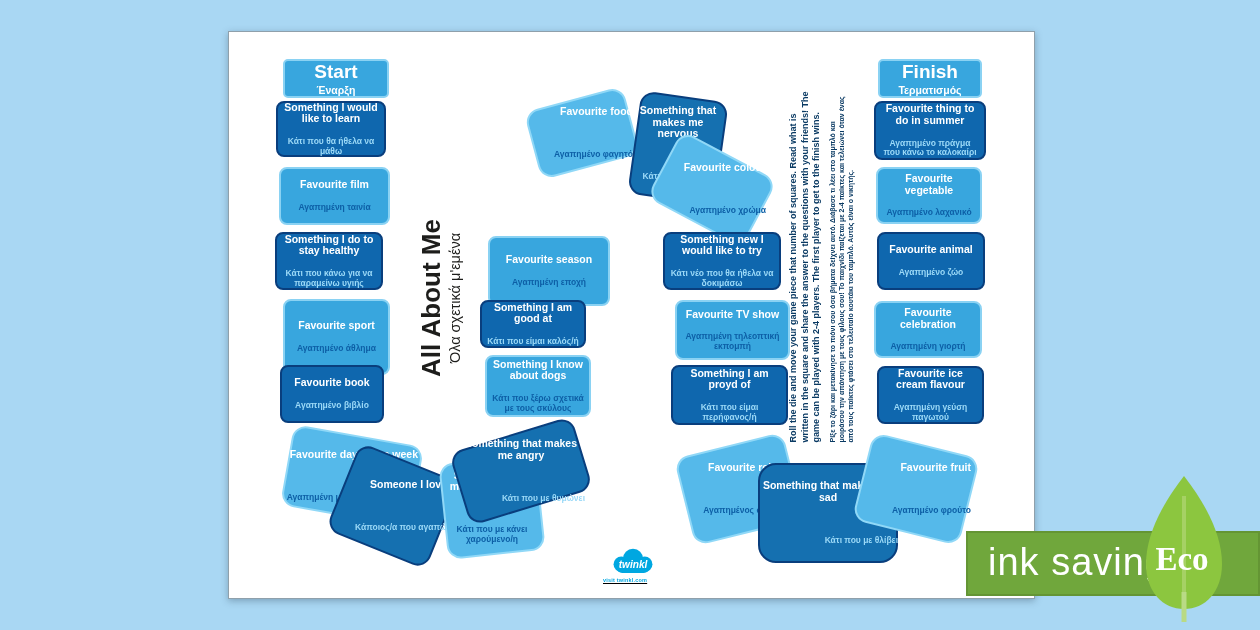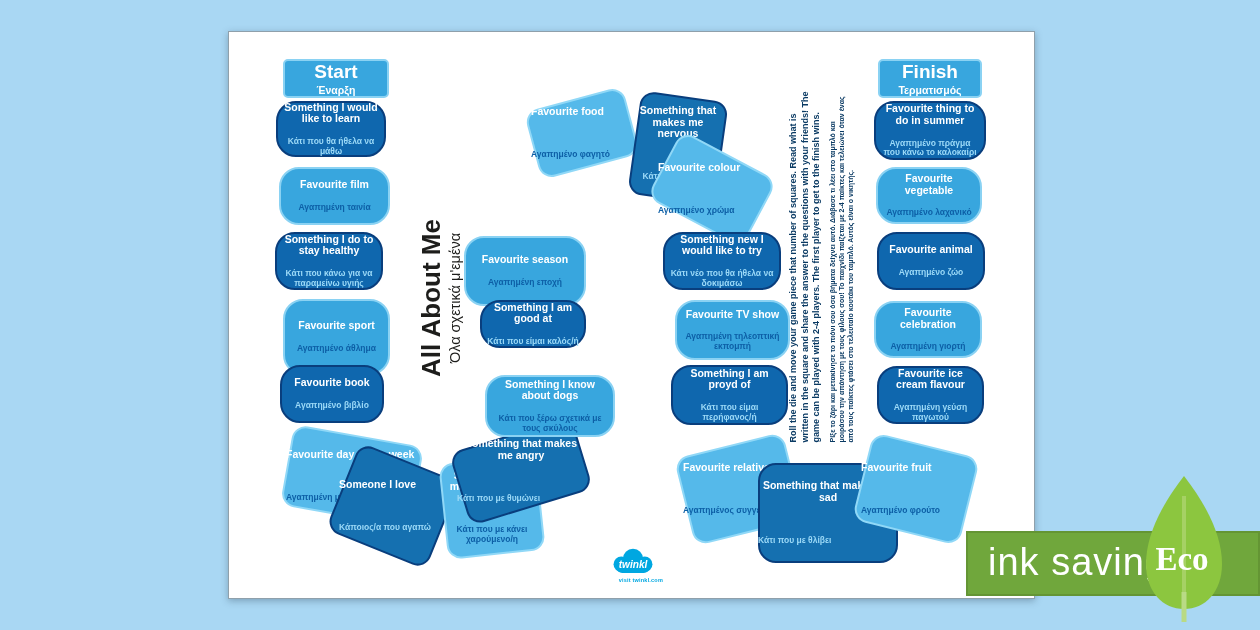--- a/index.html
+++ b/index.html
@@ -14,42 +14,42 @@
 
   .page {
     position:absolute; left:228px; top:31px; width:807px; height:568px;
     background:#ffffff;
     border:1px solid #8fa0ab;
     box-shadow:0 2px 7px rgba(40,60,80,.35);
   }
 
   
   .sq {
-    position:absolute; border-radius:20px;
+    position:absolute; border-radius:8px;
     display:flex; flex-direction:column; justify-content:center; align-items:center;
     text-align:center; padding:3px 5px;
   }
   .sq.light { background:#38a6de; border:2px solid #8ad2f3; }
   .sq.dark  { background:#0f67ae; border:2.5px solid #093e7d; }
   .en { color:#ffffff; font-weight:bold; font-size:10.5px; line-height:1.12; }
   .el { font-size:8.5px; font-weight:bold; line-height:1.12; margin-top:12px; }
   .light .el { color:#0d5fa6; }
   .dark  .el { color:#9bd9f7; }
   .sq.terminal { border-radius:5px; }
   .sq.terminal .en { font-size:19px; }
   .sq.terminal .el { color:#ffffff; font-size:10.5px; margin-top:3px; }
 
   
   .wsq { position:absolute; }
   .wsq .bg { position:absolute; left:0; top:0; right:0; bottom:0; border-radius:14px; }
   .wsq.light .bg { background:#55b9ea; border:2px solid #90d8f7; }
   .wsq.dark  .bg { background:#1570b0; border:2.5px solid #093e7d; }
   .wsq .txt {
     position:relative; width:100%; height:100%;
-    display:flex; flex-direction:column; justify-content:center; align-items:flex-start;
+    display:flex; flex-direction:column; justify-content:center; align-items:flex-end;
     text-align:center;
     gap:20px;
   }
 
   
   .title {
     position:absolute; left:313px; top:273px; width:260px; height:50px;
     transform:rotate(-90deg); text-align:center; color:#1d1d1b;
   }
   .title .t-en { font-size:26px; font-weight:bold; line-height:1; }
@@ -57,21 +57,21 @@
 
   
   .instructions {
     position:absolute; left:650px; top:225px; width:355px; height:80px;
     transform:rotate(-90deg); color:#0a3a63;
   }
   .instructions .p-en { font-size:9px; font-weight:bold; line-height:1.3; margin-bottom:5px; }
   .instructions .p-el { font-size:7px; font-weight:bold; line-height:1.3; }
 
   
-  .twinkl { position:absolute; left:603px; top:548px; width:60px; text-align:right; }
+  .twinkl { position:absolute; left:603px; top:548px; width:60px; text-align:left;text-decoration:underline; }
   .twinkl .cloud { display:block; margin:0 auto; }
   .twinkl .visit { font-size:5.5px; font-weight:bold; color:#00a7e1; margin-top:1px; letter-spacing:.2px; }
 
   
   .eco-bar {
     position:absolute; left:966px; top:531px; width:294px; height:65px;
     background:#70a73c; border:2px solid #649534;
   }
   .eco-ink {
     position:absolute; left:988px; top:531px; height:65px; line-height:63px;
@@ -155,31 +155,31 @@
   </div>
 
   <div class="wsq dark" style="left:457px;top:433px;width:128px;height:76px">
     <div class="bg" style="transform:rotate(-17deg)"></div>
     <div class="txt">
       <div class="en">Something that makes me angry</div>
       <div class="el">Κάτι που με θυμώνει</div>
     </div>
   </div>
 
-  <div class="sq light" style="left:464px;top:236px;width:122px;height:70px">
+  <div class="sq light" style="left:488px;top:236px;width:122px;height:70px">
     <div class="en">Favourite season</div>
     <div class="el">Αγαπημένη εποχή</div>
   </div>
 
   <div class="sq dark" style="left:480px;top:300px;width:106px;height:48px">
     <div class="en">Something I am good at</div>
     <div class="el">Κάτι που είμαι καλός/ή</div>
   </div>
 
-  <div class="sq light" style="left:485px;top:375px;width:130px;height:62px">
+  <div class="sq light" style="left:485px;top:355px;width:106px;height:62px">
     <div class="en">Something I know about dogs</div>
     <div class="el">Κάτι που ξέρω σχετικά με τους σκύλους</div>
   </div>
 
 
   <div class="wsq light" style="left:531px;top:98px;width:102px;height:70px">
     <div class="bg" style="transform:rotate(-15deg)"></div>
     <div class="txt">
       <div class="en">Favourite food</div>
       <div class="el">Αγαπημένο φαγητό</div>

